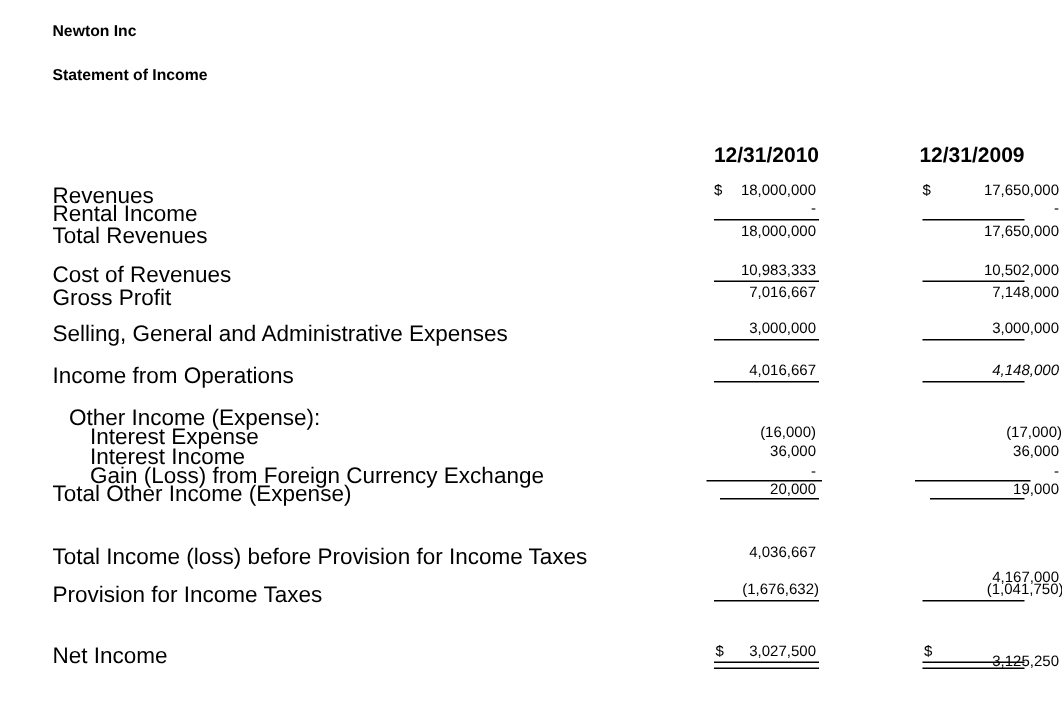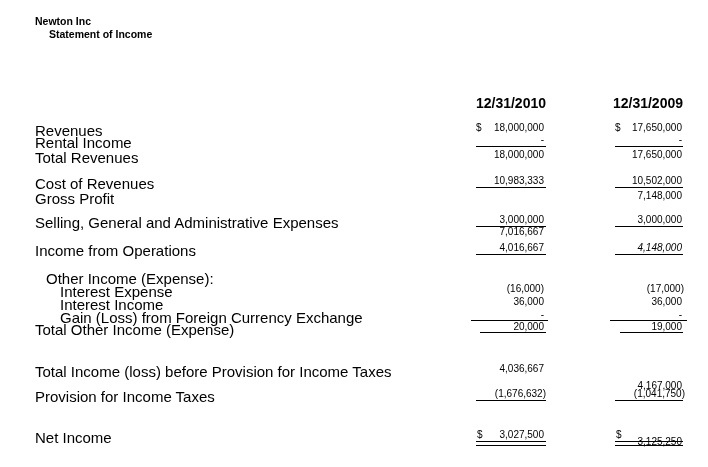--- a/index.html
+++ b/index.html
@@ -4,32 +4,32 @@
 <style>
   html, body { margin:0; padding:0; background:#fff; }
   body { width:708px; height:467px; position:relative; overflow:hidden;
          font-family:"Liberation Sans", sans-serif; color:#000; font-size:10px; }
   .hdr { position:absolute; left:35px; font-weight:bold; font-size:10.5px; }
   .lbl { position:absolute; left:35px; font-size:15px; white-space:nowrap; }
   .ind { left:60px; }
   .colhdr { position:absolute; font-weight:bold; font-size:14px; text-align:right; }
   .val { position:absolute; font-size:10px; text-align:right; white-space:nowrap; }
   .c1 { left:476px; width:68px; }
-  .c2 { left:615px; width:67px; }
+  .c2 { left:615px; width:67px;padding-left:24px; }
   .line { position:absolute; height:1px; background:#000; }
   .l1 { left:476px; width:70px; }
   .l2 { left:615px; width:68px; }
   .dline { position:absolute; height:3px; border-top:1px solid #000; border-bottom:1px solid #000; }
   .dollar { position:absolute; font-size:10px; }
 </style>
 </head>
 <body>
 
 <div class="hdr" style="top:15px;">Newton Inc</div>
-<div class="hdr" style="top:28px;margin-left:14px;">Statement of Income</div>
+<div class="hdr" style="top:44px;">Statement of Income</div>
 
 <div class="colhdr" style="left:470px;width:76px;top:95px;">12/31/2010</div>
 <div class="colhdr" style="left:608px;width:75px;top:95px;">12/31/2009</div>
 
 <div class="lbl" style="top:122px;">Revenues</div>
 <span class="dollar" style="left:476px;top:122px;">$</span>
 <div class="val c1" style="top:122px;">18,000,000</div>
 <span class="dollar" style="left:615px;top:122px;">$</span>
 <div class="val c2" style="top:122px;">17,650,000</div>
 
@@ -43,21 +43,21 @@
 <div class="val c1" style="top:149px;">18,000,000</div>
 <div class="val c2" style="top:149px;">17,650,000</div>
 
 <div class="lbl" style="top:175px;">Cost of Revenues</div>
 <div class="val c1" style="top:175px;">10,983,333</div>
 <div class="val c2" style="top:175px;">10,502,000</div>
 <div class="line l1" style="top:187px;"></div>
 <div class="line l2" style="top:187px;"></div>
 
 <div class="lbl" style="top:190px;">Gross Profit</div>
-<div class="val c1" style="top:190px;margin-top:36px;">7,016,667</div>
+<div class="val c1" style="top:190px;">7,016,667</div>
 <div class="val c2" style="top:190px;">7,148,000</div>
 
 <div class="lbl" style="top:214px;">Selling, General and Administrative Expenses</div>
 <div class="val c1" style="top:214px;">3,000,000</div>
 <div class="val c2" style="top:214px;">3,000,000</div>
 <div class="line l1" style="top:226px;"></div>
 <div class="line l2" style="top:226px;"></div>
 
 <div class="lbl" style="top:242px;">Income from Operations</div>
 <div class="val c1" style="top:242px;">4,016,667</div>

